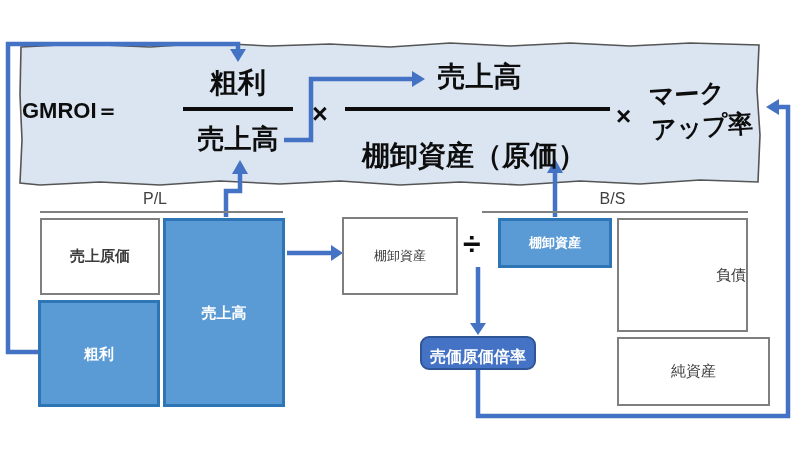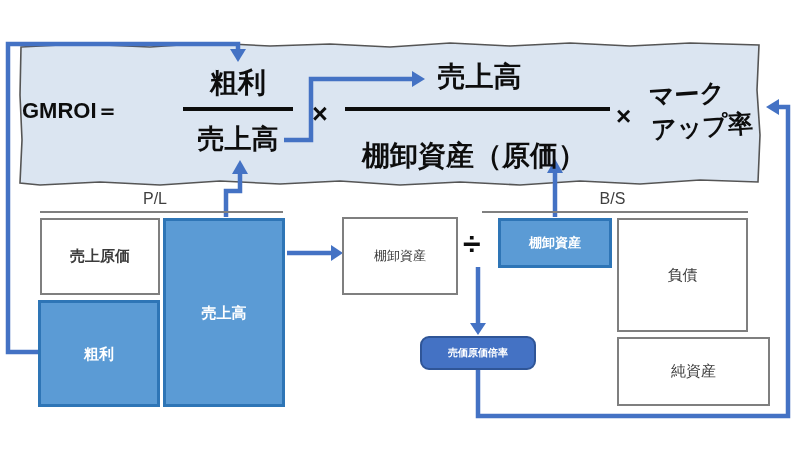--- a/index.html
+++ b/index.html
@@ -20,22 +20,22 @@
   .frac-bar{position:absolute;background:#0d0d0d;height:4px;z-index:4;}
   .center{text-align:center;}
   
   .whitebox{background:#ffffff;border:2px solid var(--gray-border);color:var(--text-dark);
             display:flex;align-items:center;justify-content:center;flex-direction:column;
             z-index:3;font-size:15px;line-height:1.35;text-align:center;}
   .bluebox{background:var(--blue-fill);border:3px solid var(--blue-border);color:#ffffff;
            font-weight:bold;display:flex;align-items:center;justify-content:center;
            flex-direction:column;z-index:3;font-size:15px;line-height:1.4;text-align:center;}
   .pill{background:var(--pill-fill);border:2px solid var(--pill-border);border-radius:9px;
-        color:#ffffff;font-weight:bold;display:flex;align-items:center;justify-content:center;
-        z-index:3;font-size:10px;}
+        color:#ffffff;font-weight:bold;display:flex;align-items:flex-end;justify-content:center;
+        z-index:3;font-size:16px;}
   .seclabel{position:absolute;color:#3f3f3f;font-size:16px;z-index:3;}
   .underline{position:absolute;background:#808080;height:2px;z-index:3;}
   .divide{position:absolute;color:#0d0d0d;font-weight:bold;font-size:32px;z-index:3;}
 </style>
 </head>
 <body>
 
 <div id="stage">
 
   <svg class="layer" viewBox="0 0 800 450">
@@ -118,20 +118,20 @@
   <div class="abs pill" style="left:420px;top:336px;width:116px;height:34px;">
     <span>売価原価倍率</span>
   </div>
 
   <div class="seclabel" style="left:585px;top:190px;width:55px;text-align:center;">B/S</div>
   <div class="underline" style="left:482px;top:211px;width:266px;"></div>
 
   <div class="abs bluebox" style="left:498px;top:218px;width:114px;height:50px;font-size:13px;line-height:1.35;">
     <span>棚卸資産</span>
   </div>
-  <div class="abs whitebox" style="left:617px;top:218px;width:131px;height:114px;">
+  <div class="abs whitebox" style="left:617px;top:218px;width:131px;height:114px;align-items:flex-end;">
     <span>負債</span>
   </div>
   <div class="abs whitebox" style="left:617px;top:337px;width:153px;height:69px;">
     <span>純資産</span>
   </div>
 
 </div>
 
 </body></html>

